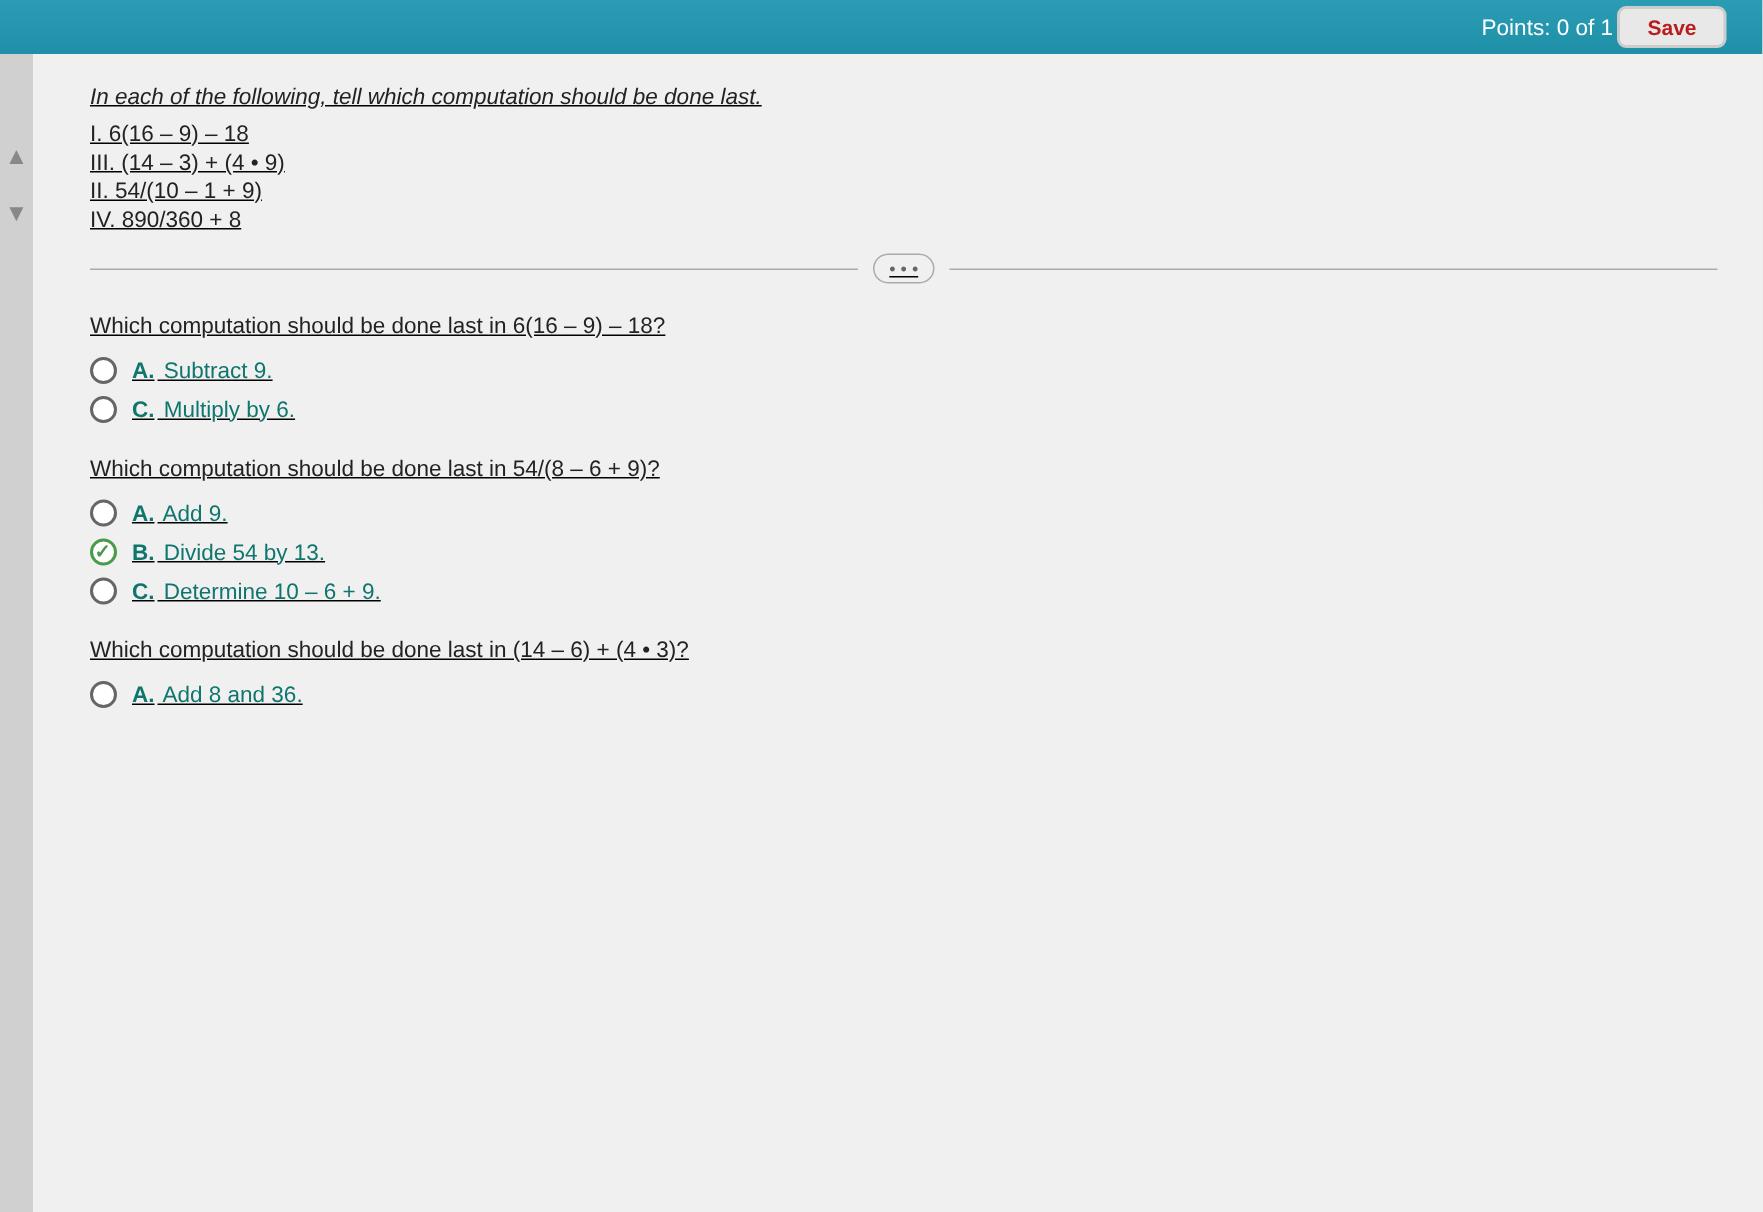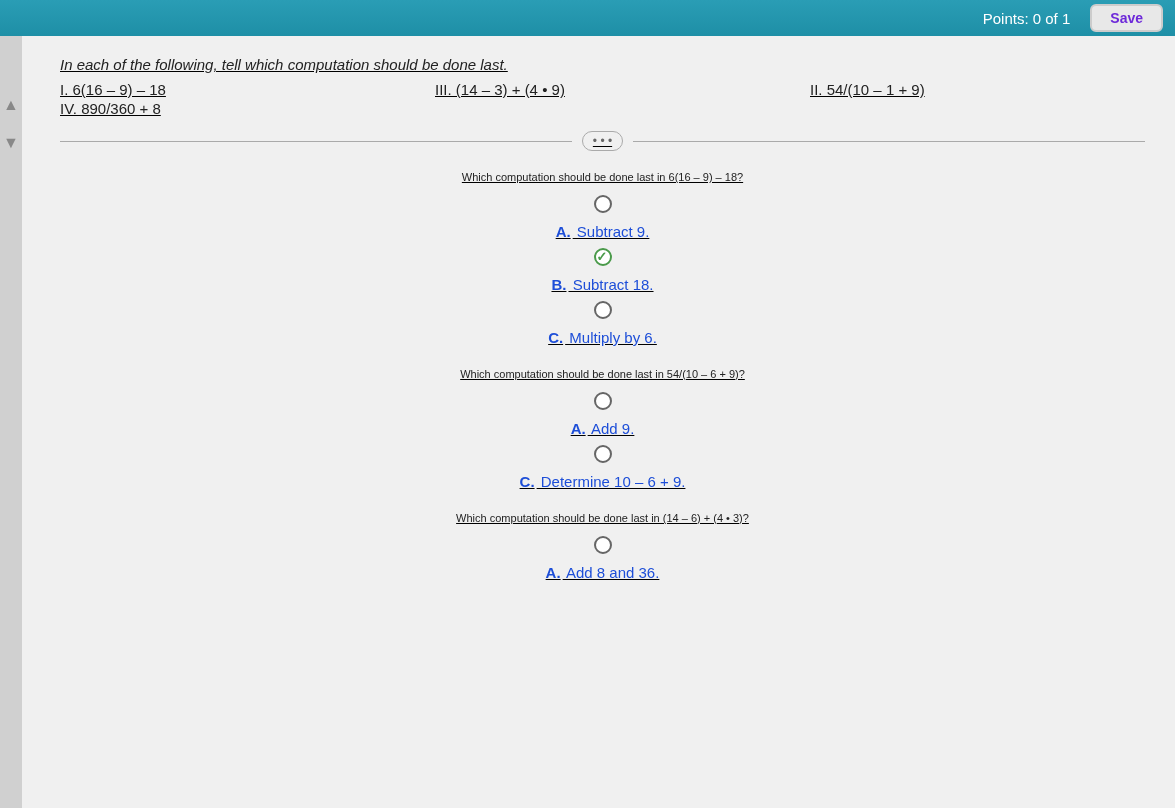--- a/index.html
+++ b/index.html
@@ -10,39 +10,39 @@
       min-height: 808px;
       overflow-x: hidden;
     }
 
     .top-bar {
       background: linear-gradient(180deg, #2a9db5 0%, #1e8fa6 100%);
       height: 36px;
       display: flex;
       align-items: center;
       justify-content: flex-end;
-      padding: 0 12px;
-      gap: 20px;
+      padding: 0 24px;
+      gap: 3px;
     }
 
     .points-label {
       color: white;
       font-size: 15px;
       font-weight: 500;
     }
 
     .save-button {
       background: #e8e8e8;
       border: 2px solid #ccc;
       border-radius: 6px;
       padding: 4px 18px;
       font-size: 14px;
       font-weight: bold;
       cursor: pointer;
-      color: #6d28d9;
+      color: #b91c1c;
       text-align: center;
     }
 
     .main-content {
       background: #f0f0f0;
       margin: 0;
       padding: 20px 30px 30px 30px;
       min-height: 772px;
       position: relative;
     }
@@ -73,21 +73,21 @@
 
     .intro-text {
       font-size: 15px;
       color: #222;
       margin-bottom: 8px;
       font-style: italic;
     }
 
     .problems-grid {
       display: grid;
-      grid-template-columns: 1fr 1fr 1fr;
+      grid-template-columns: 1fr;
       gap: 2px 40px;
       margin-bottom: 12px;
     }
 
     .problem-item {
       font-size: 15px;
       color: #222;
     }
 
     .divider-container {
@@ -111,34 +111,32 @@
       font-size: 12px;
       color: #666;
       margin: 0 10px;
     }
 
     .question-section {
       margin-bottom: 22px;
     }
 
     .question-text {
-      font-size: 11px;
+      font-size: 15px;
       color: #222;
       margin-bottom: 12px;
-      text-align: center;
     }
 
     .radio-option {
       display: flex;
       align-items: center;
       gap: 10px;
       margin-bottom: 8px;
       font-size: 15px;
-      color: #1d4ed8;
-      flex-direction: column;
+      color: #0f766e;
     }
 
     .radio-circle {
       width: 18px;
       height: 18px;
       border-radius: 50%;
       border: 2px solid #666;
       display: flex;
       align-items: center;
       justify-content: center;
@@ -202,35 +200,35 @@
     </div>
 
     <div class="question-section">
       <p class="question-text">Which computation should be done last in 6(16 – 9) – 18?</p>
 
       <div class="radio-option">
         <div class="radio-circle"></div>
         <span><span class="option-label">A.</span> Subtract 9.</span>
       </div>
       <div class="radio-option">
+        <div class="radio-circle"></div>
+        <span><span class="option-label">C.</span> Multiply by 6.</span>
+      </div>
+    </div>
+
+    <div class="question-section">
+      <p class="question-text">Which computation should be done last in 54/(8 – 6 + 9)?</p>
+
+      <div class="radio-option">
+        <div class="radio-circle"></div>
+        <span><span class="option-label">A.</span> Add 9.</span>
+      </div>
+      <div class="radio-option">
         <div class="radio-circle checked-green"></div>
-        <span><span class="option-label">B.</span> Subtract 18.</span>
-      </div>
-      <div class="radio-option">
-        <div class="radio-circle"></div>
-        <span><span class="option-label">C.</span> Multiply by 6.</span>
-      </div>
-    </div>
-
-    <div class="question-section">
-      <p class="question-text">Which computation should be done last in 54/(10 – 6 + 9)?</p>
-
-      <div class="radio-option">
-        <div class="radio-circle"></div>
-        <span><span class="option-label">A.</span> Add 9.</span>
+        <span><span class="option-label">B.</span> Divide 54 by 13.</span>
       </div>
       <div class="radio-option">
         <div class="radio-circle"></div>
         <span><span class="option-label">C.</span> Determine 10 – 6 + 9.</span>
       </div>
     </div>
 
     <div class="question-section">
       <p class="question-text">Which computation should be done last in (14 – 6) + (4 • 3)?</p>
 

